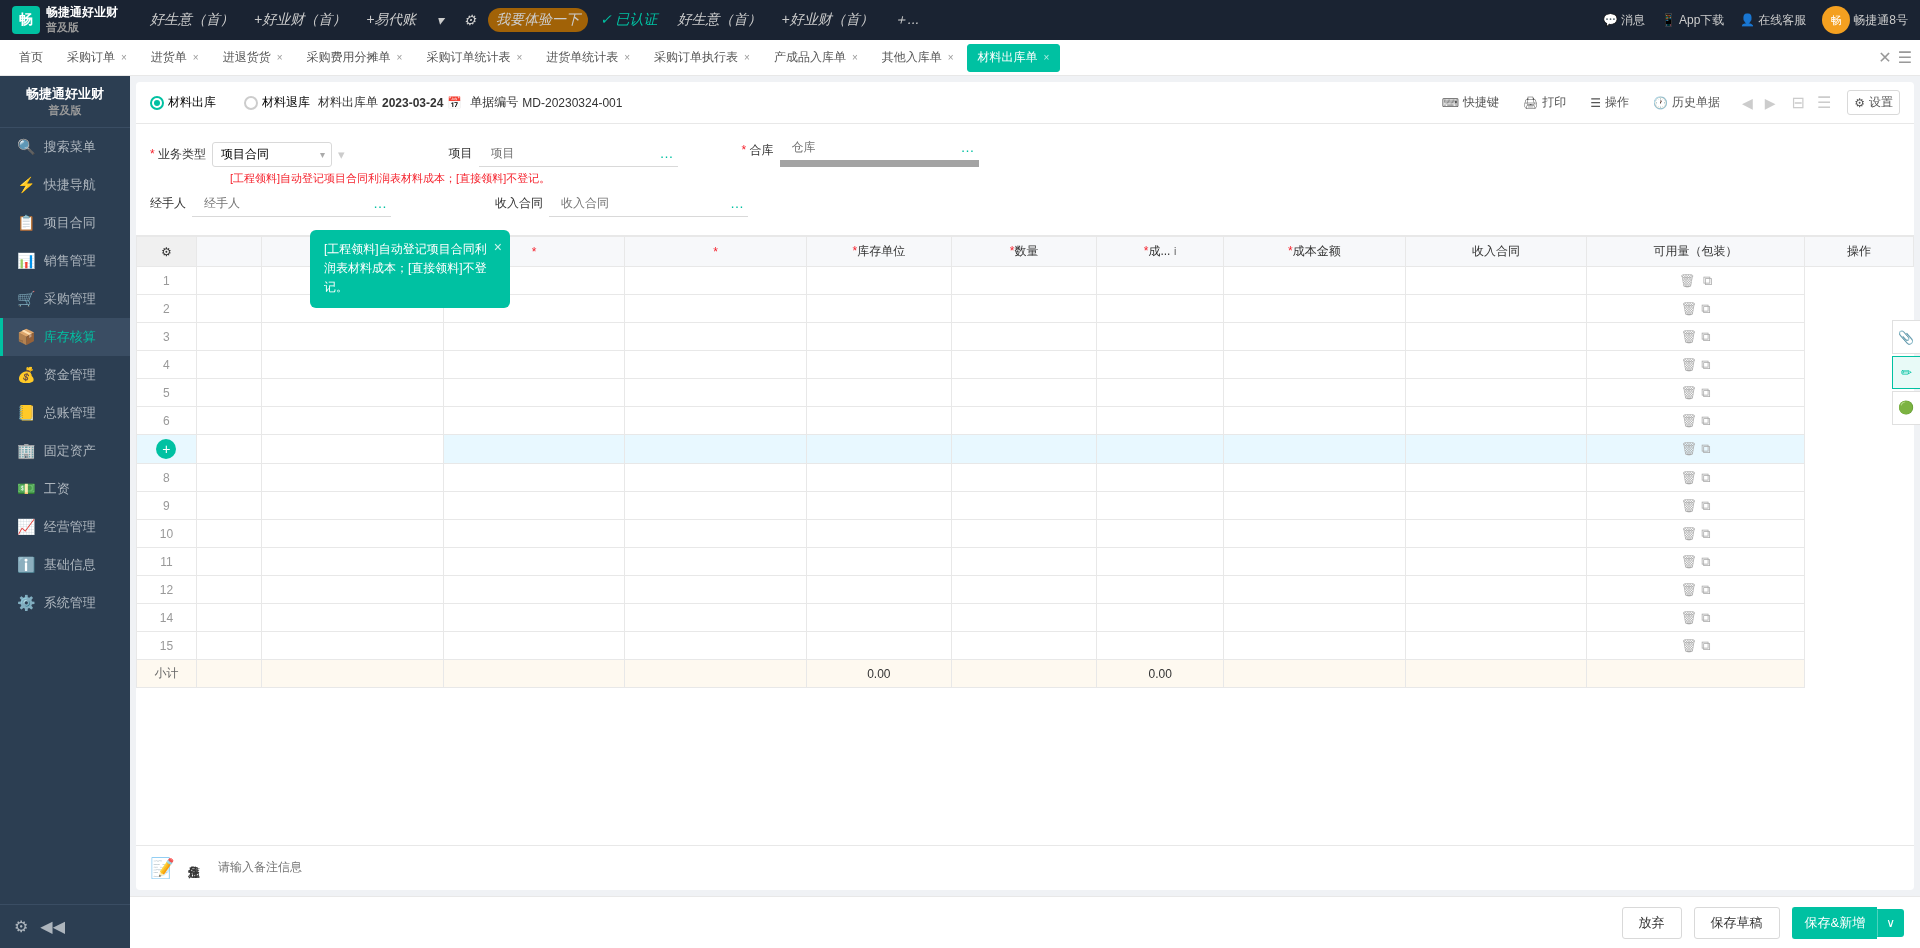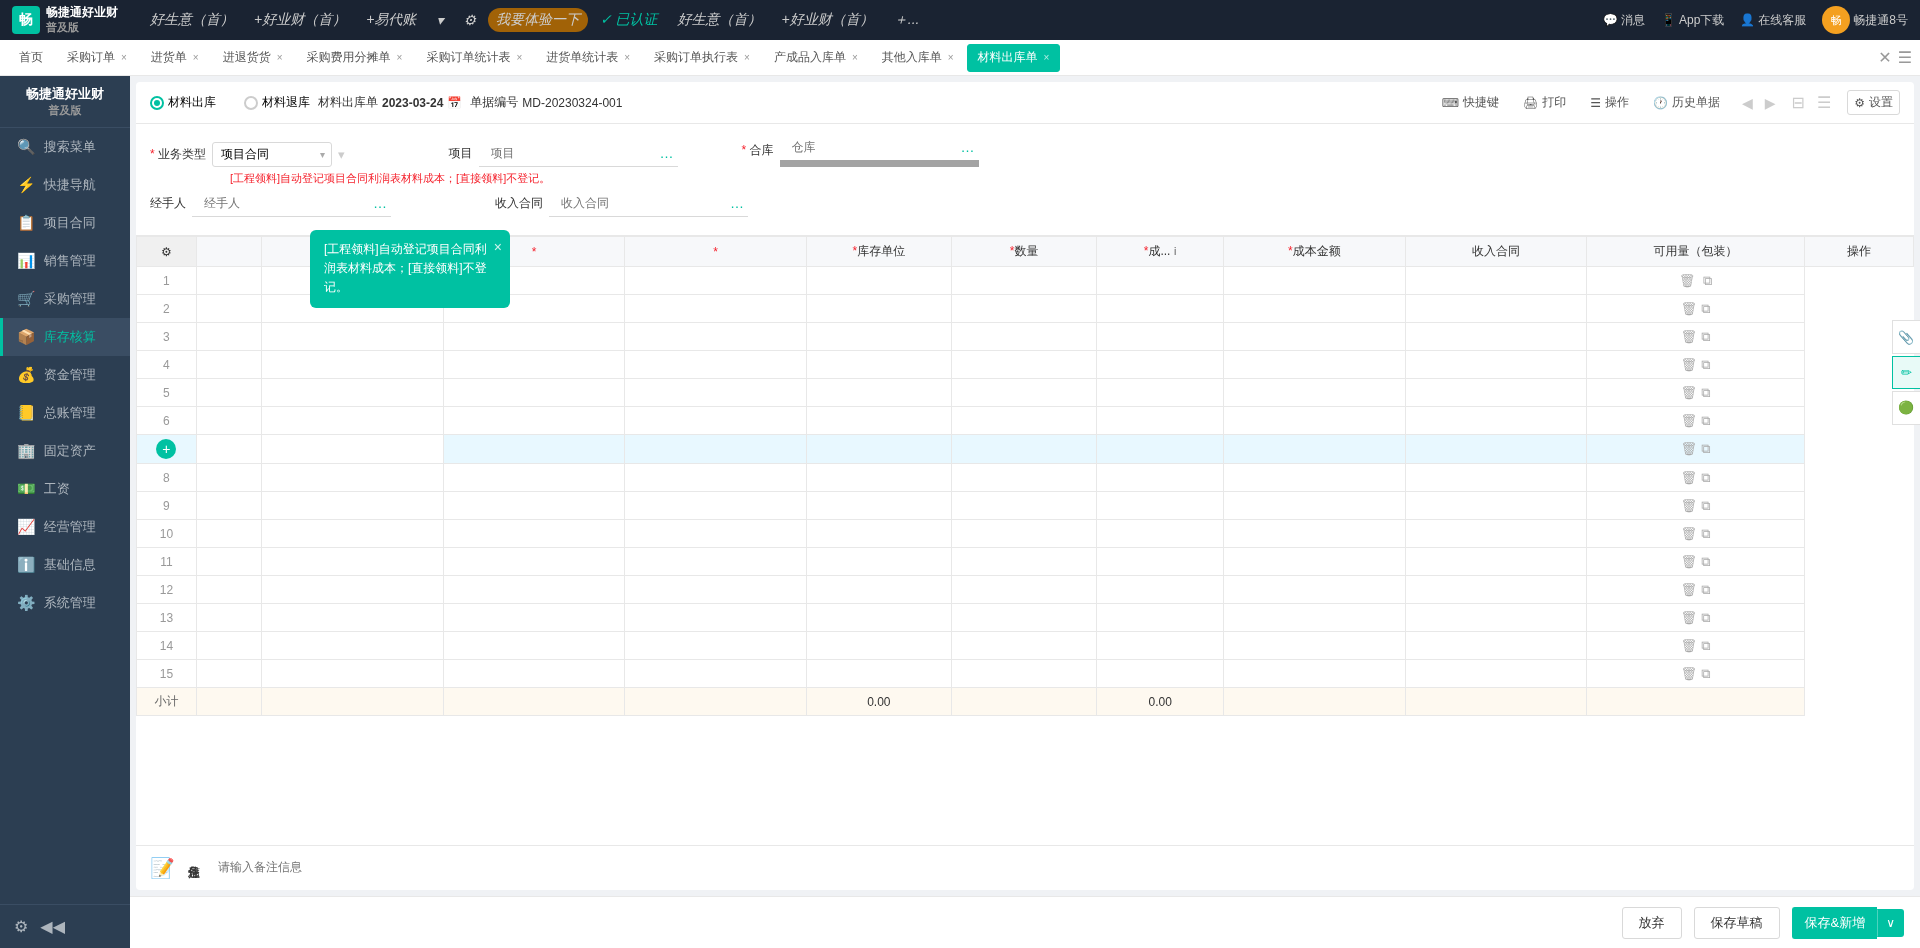--- a/index.html
+++ b/index.html
@@ -879,33 +879,20 @@
                 <td></td>
                 <td></td>
                 <td></td>
                 <td></td>
                 <td></td>
                 <td></td>
                 <td></td>
               <td><span class="row-action">🗑</span><span class="row-action">⧉</span></td>
             </tr>
             <tr>
-              <td class="row-num">13</td>
-              <td></td>
-                <td></td>
-                <td></td>
-                <td></td>
-                <td></td>
-                <td></td>
-                <td></td>
-                <td></td>
-                <td></td>
-              <td><span class="row-action">🗑</span><span class="row-action">⧉</span></td>
-            </tr>
-            <tr>
               <td class="row-num">14</td>
               <td></td>
                 <td></td>
                 <td></td>
                 <td></td>
                 <td></td>
                 <td></td>
                 <td></td>
                 <td></td>
                 <td></td>

